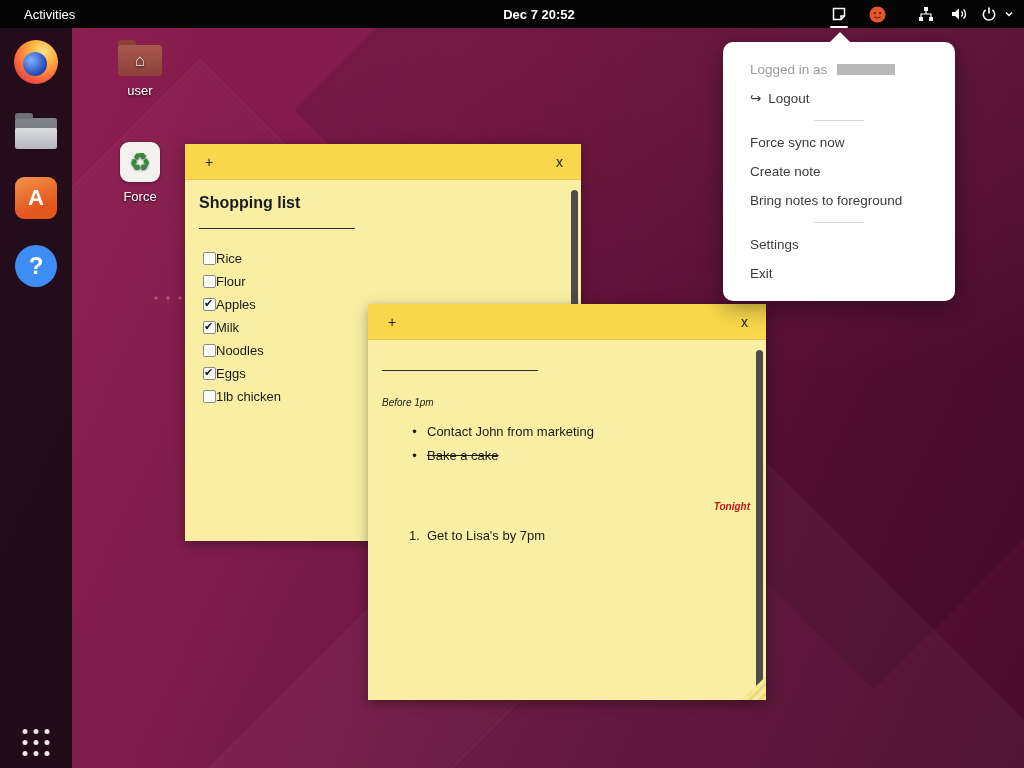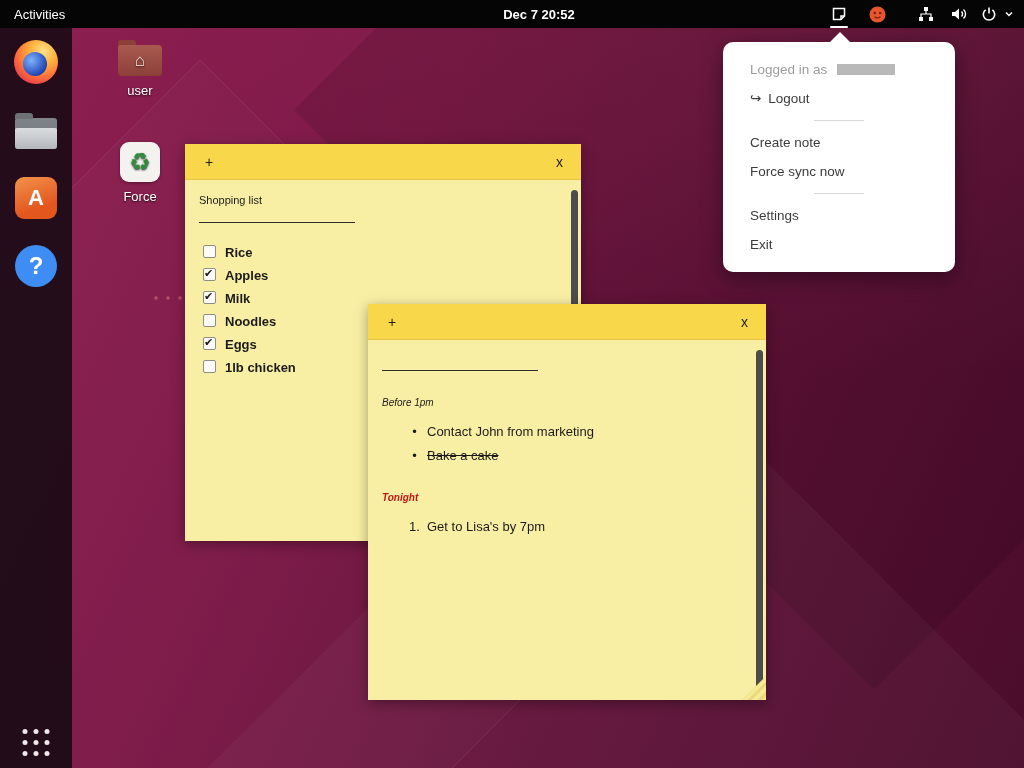--- a/index.html
+++ b/index.html
@@ -17,21 +17,21 @@
   .wp-shape2 { position:absolute; right:-260px; top:-300px; width:820px; height:820px;
     transform:rotate(45deg); background:rgba(0,0,0,0.10); }
   .wp-shape3 { position:absolute; left:320px; bottom:-340px; width:640px; height:640px;
     transform:rotate(45deg); background:rgba(255,255,255,0.035); }
   .wp-dots { position:absolute; left:150px; top:293px; width:84px; height:10px; opacity:.45;
     background-image:radial-gradient(circle,#e88 1.4px,transparent 2px); background-size:12px 10px; }
 
   
   .topbar { position:absolute; top:0; left:0; right:0; height:28px; background:#050505;
     color:#fff; display:flex; align-items:center; z-index:30; font-size:13px; }
-  .activities { padding:0 14px; height:100%; display:flex; align-items:center; cursor:pointer; }
+  .activities { padding:0 24px; height:100%; display:flex; align-items:center; cursor:pointer; }
   .clock { position:absolute; left:50%; transform:translateX(-50%); font-weight:600;margin-left:27px; }
   .tray { position:absolute; right:8px; top:0; height:28px; display:flex; align-items:center; }
   .tray-btn { height:28px; display:flex; align-items:center; justify-content:center; position:relative; cursor:pointer; }
   .tray-btn.notes { width:30px; margin-right:8px; }
   .tray-btn.notes::after { content:""; position:absolute; bottom:0; left:6px; right:6px; height:2px;
     background:#fff; border-radius:1px; }
   .tray-btn.orange { width:30px; margin-right:22px; }
   .tray-btn.net, .tray-btn.vol { width:24px; margin-right:8px; }
   .tray-btn.pow { width:22px; margin-right:2px; }
   .tray-btn.chev { width:14px; }
@@ -79,37 +79,37 @@
   
   .note { position:absolute; box-shadow:0 3px 12px rgba(0,0,0,0.35); }
   .note.shopping { left:185px; top:144px; width:396px; height:397px; z-index:5; }
   .note.todo { left:368px; top:304px; width:398px; height:396px; z-index:6; }
   .note-header { height:36px; background:#f8d74b; display:flex; align-items:center;
     justify-content:space-between; padding:0 18px 0 20px; font-size:14px; color:#222;
     border-bottom:1px solid rgba(0,0,0,0.07); }
   .note-add, .note-close { cursor:pointer; line-height:36px; }
   .note-body { position:absolute; top:36px; left:0; right:0; bottom:0; background:#f9efa4;
     padding:14px 16px 0 14px; font-size:13px; color:#1b1b1b; }
-  .note-title { font-weight:normal; font-size:11px; }
+  .note-title { font-weight:bold; font-size:16px; }
   .note-rule { width:156px; height:1px; background:#2e2e2e; margin-top:16px; }
   .note-scrollbar { position:absolute; top:10px; right:3px; bottom:10px; width:7px;
     border-radius:4px; background:#4c4c4c; cursor:grab; }
   .note-fold { position:absolute; right:0; bottom:0; width:24px; height:24px;
     clip-path:polygon(100% 0,100% 100%,0 100%);
     background:repeating-linear-gradient(135deg,#e9d87c 0 3px,#f5e996 3px 7px); }
 
   .check-list { margin-top:22px; display:flex; flex-direction:column; gap:9px; padding-left:4px; }
-  .check-row { display:flex; gap:9px; height:14px;font-weight:bold; }
+  .check-row { display:flex; align-items:center; height:14px; }
   .cb { width:13px; height:13px; border:1px solid #8d8d85; background:#fcfbf6; border-radius:2px;
     position:relative; flex:0 0 auto; cursor:pointer; }
   .cb[data-checked="true"]::after { content:"✔"; position:absolute; left:0px; top:-2px;
     font-size:11px; color:#1a1a1a; }
 
   .sec-heading { font-style:italic; margin-top:26px; font-size:10px; }
-  .sec-heading.red { color:#c01818; font-weight:bold; margin-top:29px; }
+  .sec-heading.red { color:#c01818; font-weight:bold; margin-top:38px;text-align:right; }
   .note-list { margin-top:16px; display:flex; flex-direction:column; gap:9px; }
   .li { display:flex; gap:6px; padding-left:26px; }
   .li .marker { width:13px; text-align:center; flex:0 0 auto; }
   .li-text[data-strike="true"] { text-decoration:line-through; }
 
   
   .tray-menu { position:absolute; left:723px; top:42px; width:232px; background:#fff;
     border-radius:10px; box-shadow:0 6px 22px rgba(0,0,0,0.40); z-index:40;
     padding:13px 0; font-size:13.5px; color:#3c3c3c; }
   .tray-menu::before { content:""; position:absolute; top:-10px; left:107px; width:0; height:0;
@@ -152,20 +152,24 @@
     </div>
     <div class="note-body">
       <div class="note-title">Shopping list</div>
       <div class="note-rule"></div>
       <div class="check-list">
         <div class="check-row">
           <span class="cb" data-checked="false"></span>
           <span>Rice</span>
         </div>
         <div class="check-row">
+          <span class="cb" data-checked="false"></span>
+          <span>Flour</span>
+        </div>
+        <div class="check-row">
           <span class="cb" data-checked="true"></span>
           <span>Apples</span>
         </div>
         <div class="check-row">
           <span class="cb" data-checked="true"></span>
           <span>Milk</span>
         </div>
         <div class="check-row">
           <span class="cb" data-checked="false"></span>
           <span>Noodles</span>
@@ -293,20 +297,21 @@
   <div class="tray-menu">
     <div class="logged-in">
       <span>Logged in as</span>
       <span class="redacted"></span>
     </div>
     <div class="menu-item logout-row">
       <span>↪</span>
       <span>Logout</span>
     </div>
     <div class="menu-sep"></div>
+    <div class="menu-item">Force sync now</div>
     <div class="menu-item">Create note</div>
-    <div class="menu-item">Force sync now</div>
+    <div class="menu-item">Bring notes to foreground</div>
     <div class="menu-sep"></div>
     <div class="menu-item">Settings</div>
     <div class="menu-item">Exit</div>
   </div>
 
 </div>
 
 </body></html>

